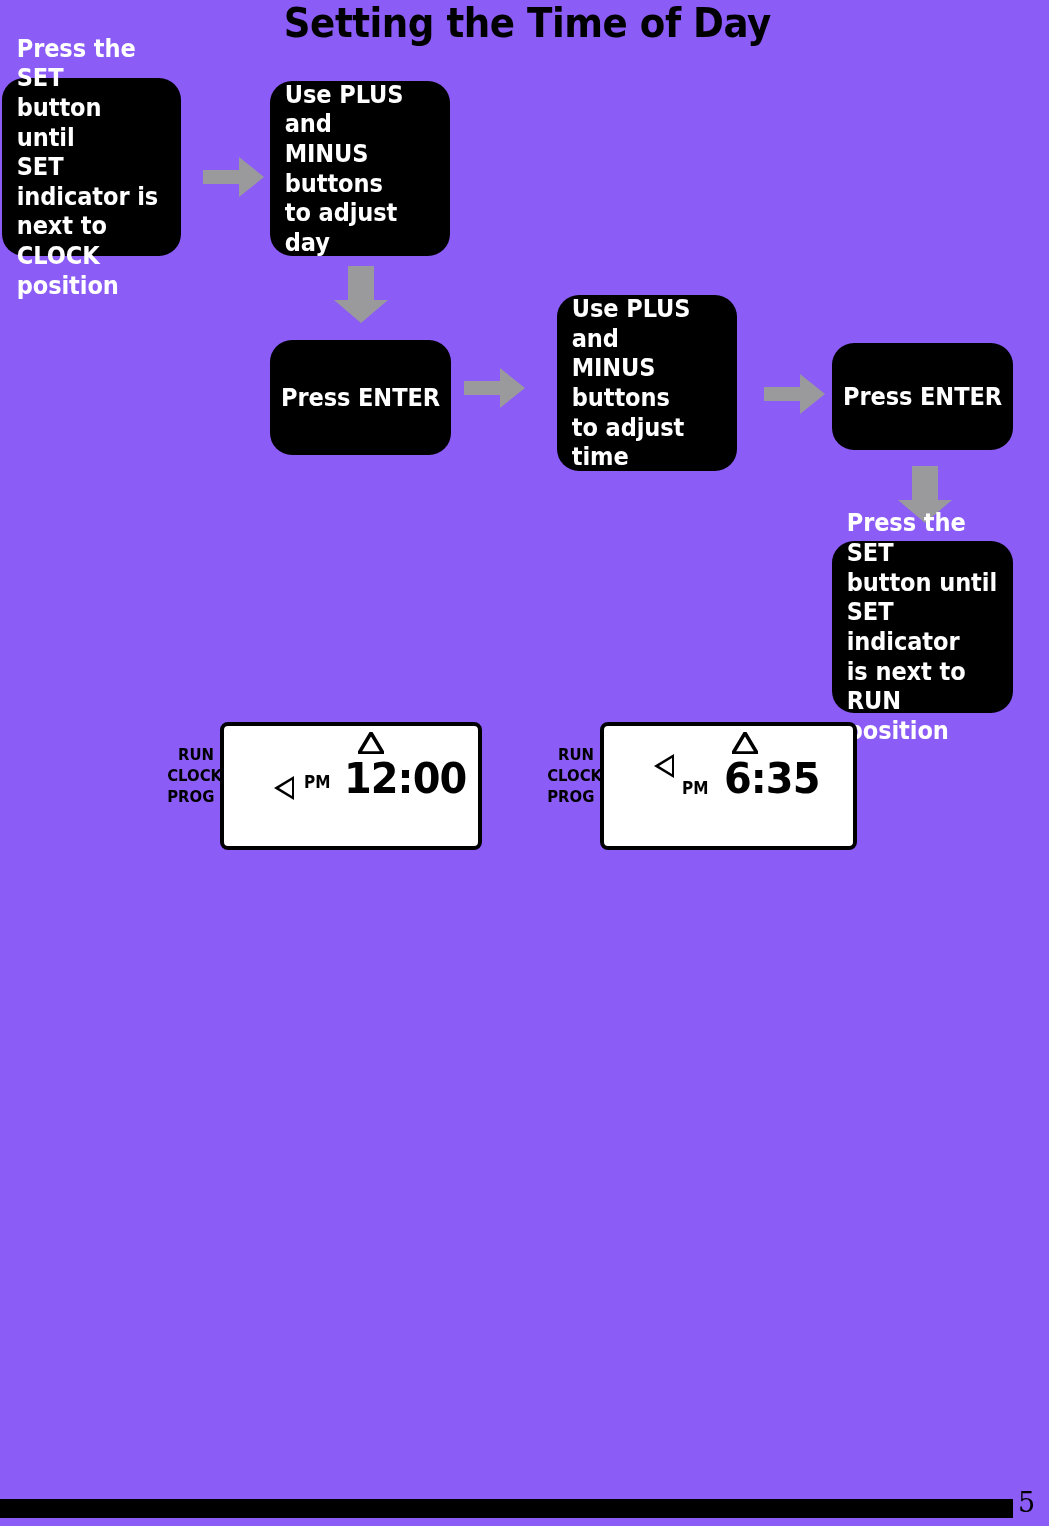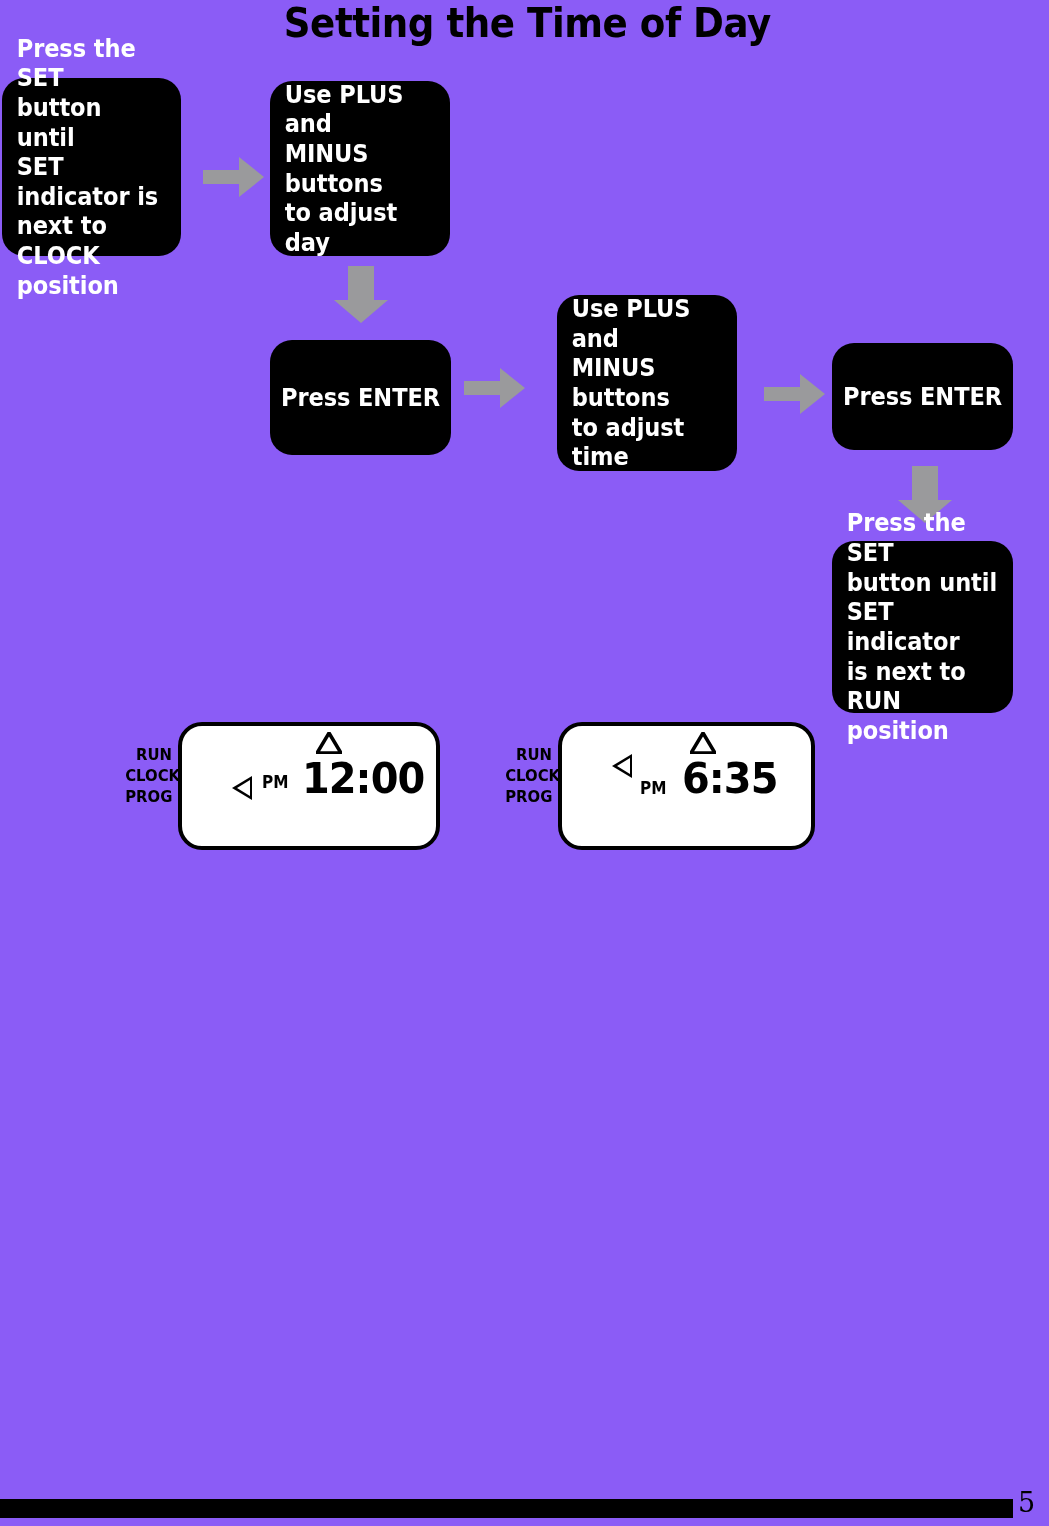--- a/index.html
+++ b/index.html
@@ -83,20 +83,21 @@
   #arrow-1 { left: 203px; top: 155px; }
   #arrow-2 { left: 330px; top: 266px; }
   #arrow-3 { left: 464px; top: 366px; }
   #arrow-4 { left: 764px; top: 372px; }
   #arrow-5 { left: 894px; top: 466px; }
 
   
   .lcd {
     position: absolute;
     height: 128px;
+    margin-left: 42px;
   }
   #lcd-1 { left: 120px; top: 722px; width: 320px; }
   #lcd-2 { left: 500px; top: 722px; width: 315px; }
 
   .lcd-mode-labels {
     position: absolute;
     left: 0;
     top: 22px;
     width: 52px;
     text-align: right;
@@ -111,21 +112,21 @@
   }
   .lcd-mode-labels div { white-space: nowrap; }
 
   .lcd-screen {
     position: absolute;
     left: 58px;
     top: 0;
     right: 0;
     height: 128px;
     border: 4px solid #000000;
-    border-radius: 24px;
+    border-radius: 8px;
     background: #ffffff;
     box-sizing: border-box;
   }
 
   .lcd-marker {
     position: absolute;
     left: 50px;
     width: 0;
     height: 0;
     border-top: 12px solid transparent;

